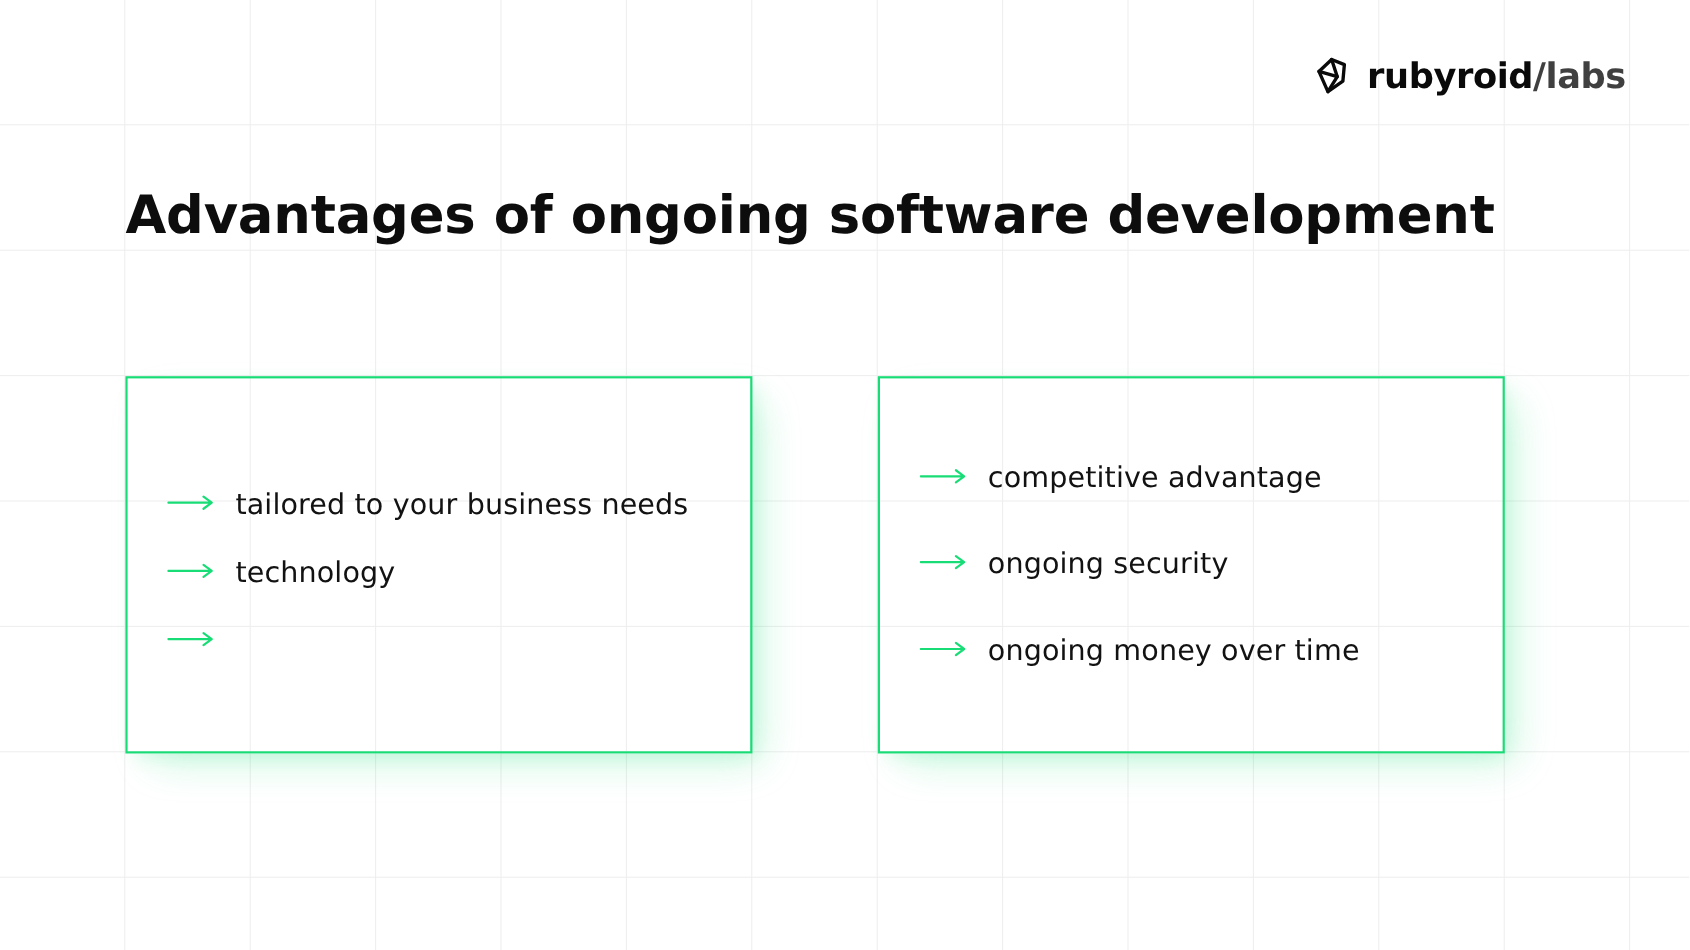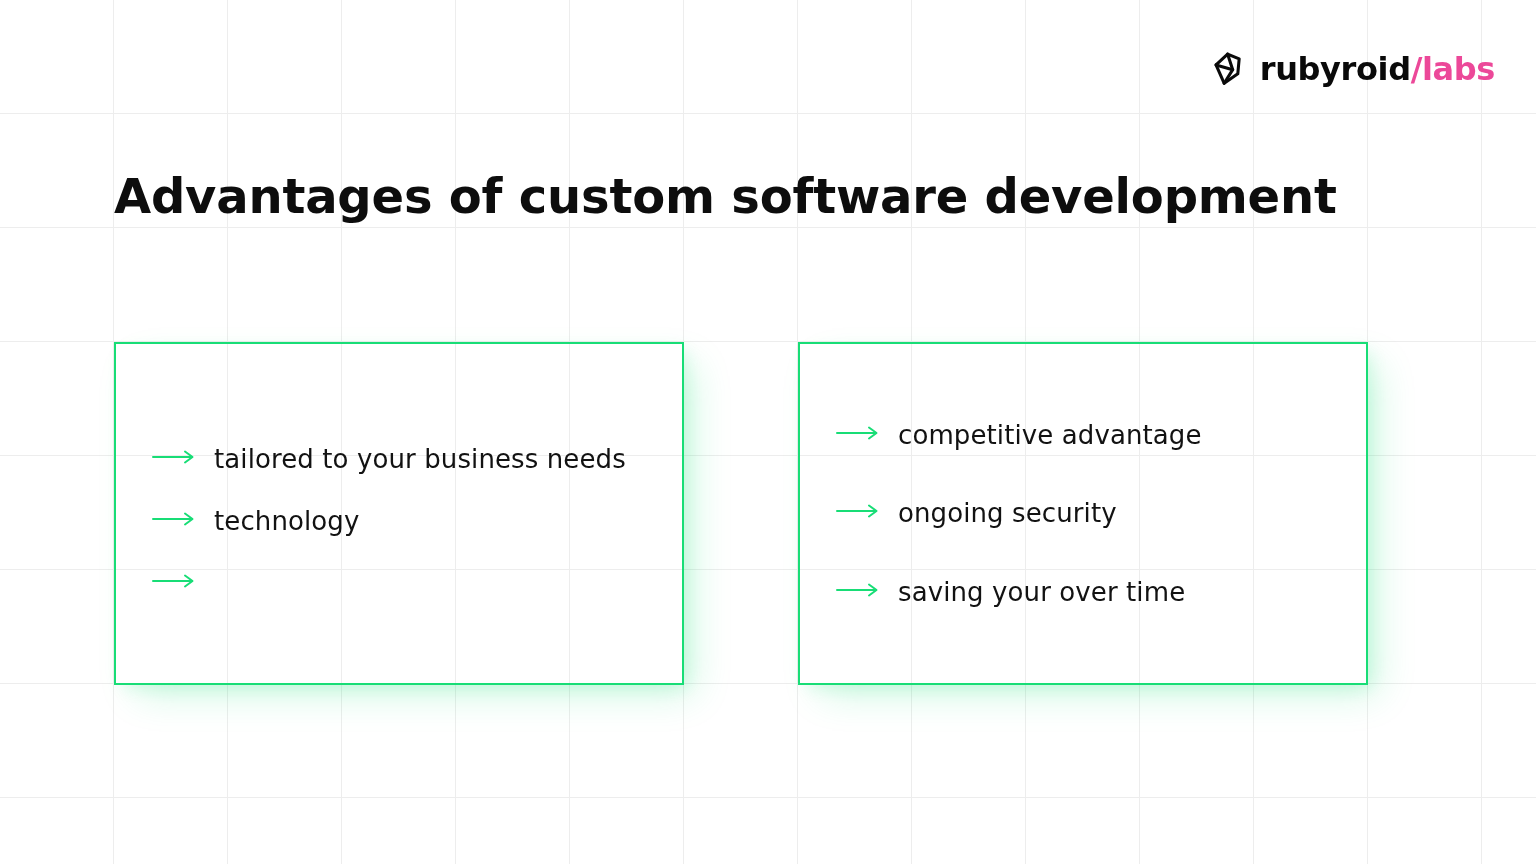--- a/index.html
+++ b/index.html
@@ -37,21 +37,21 @@
     background-size: 114px 114px;
     background-position: -1px -1px;
     pointer-events: none;
     z-index: 0;
   }
 
   
   .logo {
     position: absolute;
     top: 52px;
-    right: 41px;
+    right: 58px;
     display: flex;
     align-items: center;
     gap: 12px;
     z-index: 5;
   }
   .logo-mark {
     width: 34px;
     height: 34px;
     display: block;
     flex: 0 0 auto;
@@ -60,21 +60,21 @@
     font-family: "DejaVu Sans", "Liberation Sans", sans-serif;
     font-size: 32px;
     font-weight: 700;
     letter-spacing: -0.012em;
     line-height: 1;
     white-space: nowrap;
     display: flex;
     align-items: baseline;
   }
   .logo-ruby { color: #0a0a0a; }
-  .logo-labs { color: #ec4899; text-align: right; }
+  .logo-labs { color: #404040; text-align: right; }
 
   
   .title {
     position: absolute;
     left: 114px;
     top: 170px;
     margin: 0;
     font-family: "DejaVu Sans", "Liberation Sans", sans-serif;
     font-size: 48px;
     font-weight: 700;
@@ -157,21 +157,21 @@
       <path d="M6 38 L40 6 L74 20 L70 64 L30 92 Z" fill="none" stroke="#0a0a0a" stroke-width="9" stroke-linejoin="round" stroke-linecap="round"></path>
       <path d="M40 6 L55 52 L30 92" fill="none" stroke="#0a0a0a" stroke-width="9" stroke-linejoin="round" stroke-linecap="round"></path>
       <path d="M55 52 L6 38" fill="none" stroke="#0a0a0a" stroke-width="9" stroke-linejoin="round" stroke-linecap="round"></path>
     </svg>
     <div class="logo-words">
       <span class="logo-ruby">rubyroid</span>
         <span class="logo-labs">/labs</span>
     </div>
   </div>
 
-  <h1 class="title">Advantages of custom software development</h1>
+  <h1 class="title">Advantages of ongoing software development</h1>
 
   <div class="cards">
 
     <div class="card card-left">
       <ul class="bullet-list">
 
         <li class="bullet">
           <svg class="arrow-icon" width="44" height="14" viewBox="0 0 44 14" aria-hidden="true">
             <path d="M1 7 H40 M33 1.5 L40.5 7 L33 12.5" fill="none" stroke="#18dd76" stroke-width="2" stroke-linecap="round" stroke-linejoin="round"></path>
           </svg>
@@ -208,21 +208,21 @@
           <svg class="arrow-icon" width="44" height="14" viewBox="0 0 44 14" aria-hidden="true">
             <path d="M1 7 H40 M33 1.5 L40.5 7 L33 12.5" fill="none" stroke="#18dd76" stroke-width="2" stroke-linecap="round" stroke-linejoin="round"></path>
           </svg>
           <span class="bullet-text">ongoing security</span>
         </li>
 
         <li class="bullet">
           <svg class="arrow-icon" width="44" height="14" viewBox="0 0 44 14" aria-hidden="true">
             <path d="M1 7 H40 M33 1.5 L40.5 7 L33 12.5" fill="none" stroke="#18dd76" stroke-width="2" stroke-linecap="round" stroke-linejoin="round"></path>
           </svg>
-          <span class="bullet-text">saving your over time</span>
+          <span class="bullet-text">ongoing money over time</span>
         </li>
 
 
       </ul>
     </div>
 
   </div>
 
 </div>
 

